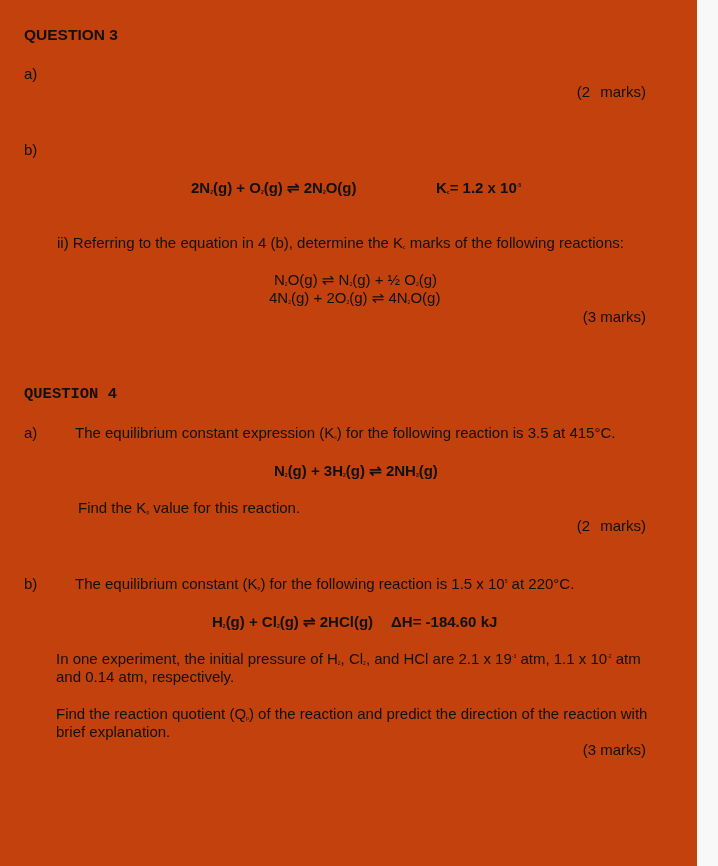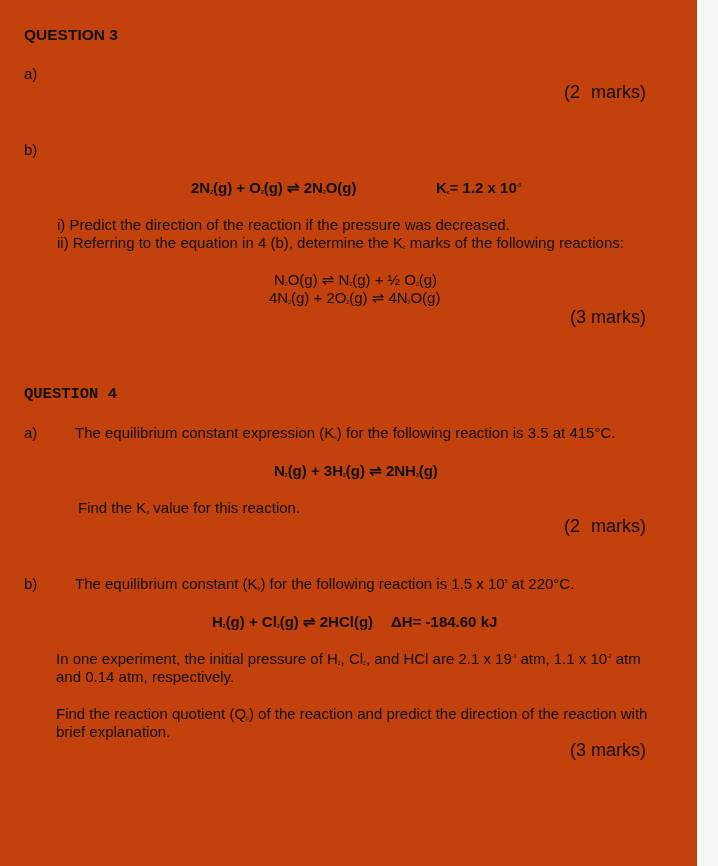--- a/index.html
+++ b/index.html
@@ -26,21 +26,21 @@
     .abs {
       position: absolute;
       white-space: nowrap;
       font-size: 15px;
       line-height: 18px;
     }
     .qhead {
       font-weight: bold;
       font-size: 15.5px;
     }
-    .marks { right: 51px; text-align: left; position: absolute; font-size: 18px; line-height: 18px; white-space: nowrap; }
+    .marks { right: 51px; text-align: left; position: absolute; font-size: 15px; line-height: 18px; white-space: nowrap; }
     .marks-wide { word-spacing: 6px; }
     .eq-bold { font-weight: bold; }
     sub, sup {
       font-size: 5px;
       line-height: 0;
     }
     sub { vertical-align: -1px; }
     sup { vertical-align: 6px; }
     .para {
       position: absolute;
@@ -60,21 +60,20 @@
 
   <div class="abs" style="left:24px; top:65px;">a)</div>
   <div class="marks marks-wide" style="top:83px;">(2 marks)</div>
 
   <div class="abs" style="left:24px; top:141px;">b)</div>
 
   <div class="abs eq-bold" style="left:191px; top:179px;"><span>2N</span><sub>2</sub><span>(g) + O</span><sub>2</sub><span>(g) ⇌ 2N</span><sub>2</sub><span>O(g)</span></div>
 
   <div class="abs eq-bold" style="left:436px; top:179px;"><span>K</span><sub>c</sub><span>= 1.2 x 10</span><sup>-5</sup></div>
 
-  <div class="abs" style="left:57px; top:216px;">i)  Predict the direction of the reaction if the pressure was decreased.</div>
   <div class="abs" style="left:57px; top:234px;"><span>ii)  Referring to the equation in 4 (b), determine the K</span><sub>c</sub><span> marks of the following reactions:</span></div>
 
   <div class="abs" style="left:274px; top:271px;"><span>N</span><sub>2</sub><span>O(g) ⇌ N</span><sub>2</sub><span>(g) + ½ O</span><sub>2</sub><span>(g)</span></div>
   <div class="abs" style="left:269px; top:289px;"><span>4N</span><sub>2</sub><span>(g) + 2O</span><sub>2</sub><span>(g) ⇌ 4N</span><sub>2</sub><span>O(g)</span></div>
 
   <div class="marks" style="top:308px;">(3 marks)</div>
 
   <div class="abs qhead" style="left:24px; top:385px;font-family:Liberation Mono, monospace;">QUESTION 4</div>
 
   <div class="abs" style="left:24px; top:424px;">a)</div>

